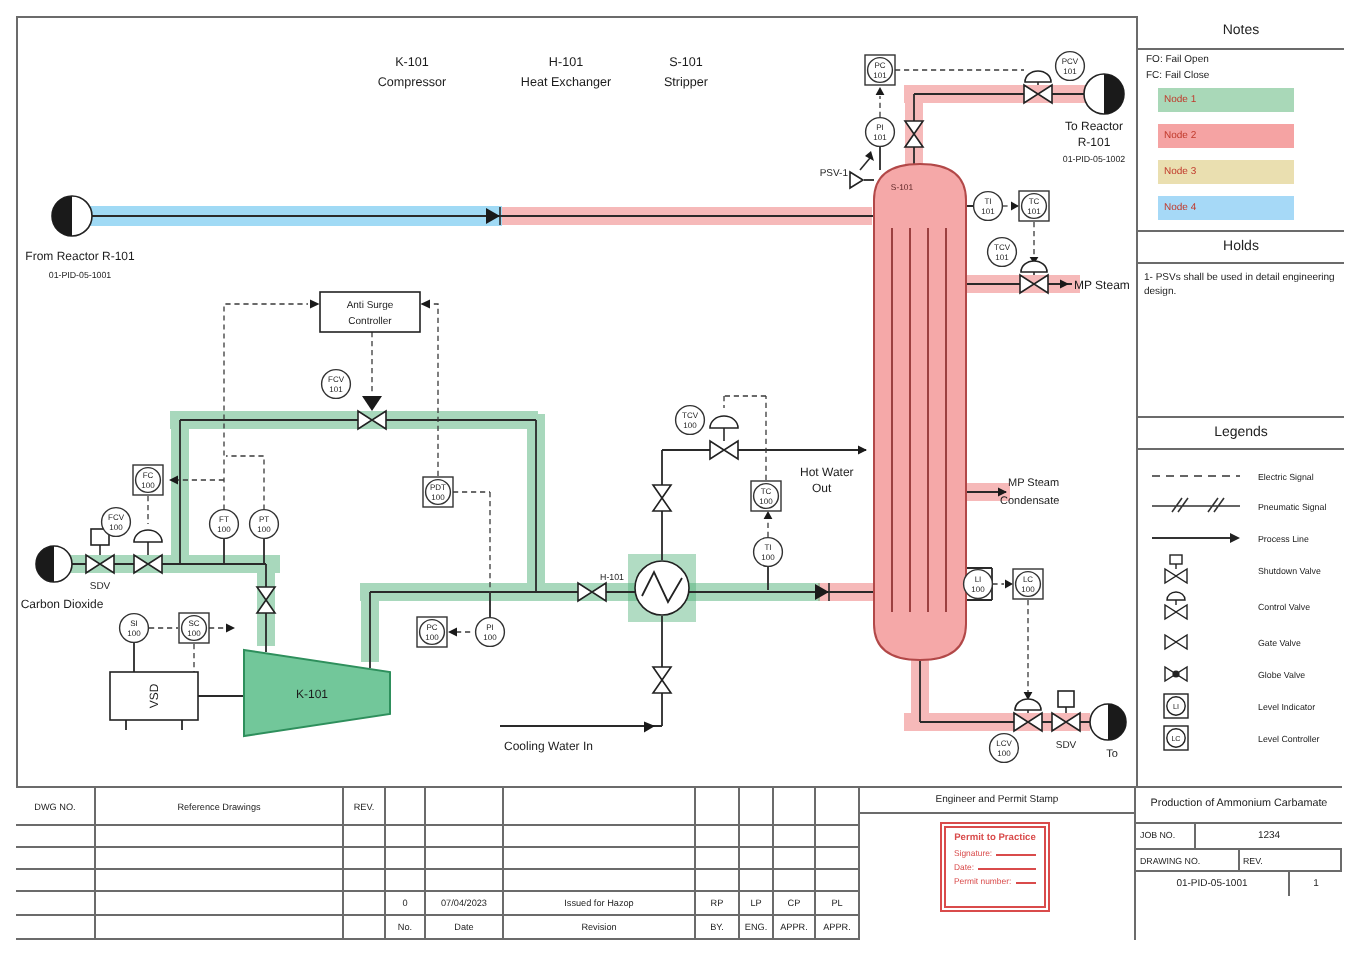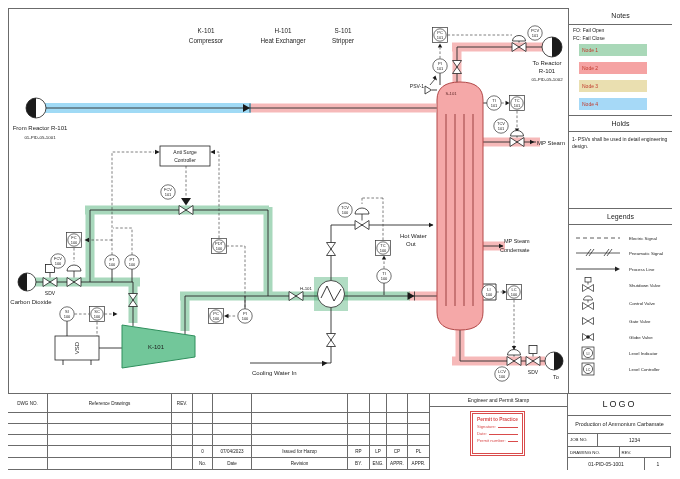--- a/index.html
+++ b/index.html
@@ -580,21 +580,20 @@
           </div>
         <div class="sline">
             <span>Date:</span>
           </div>
         <div class="sline">
             <span>Permit number:</span>
           </div>
       </div>
     </div>
     <div class="right-blk">
-      <div class="rb-logo">LOGO</div>
       <div class="rb-proj">Production of Ammonium Carbamate</div>
       <div class="rb-row rb-job">
         <div class="rb-lbl">JOB NO.</div>
         <div class="rb-val">1234</div>
       </div>
       <div class="rb-row rb-dh">
         <div class="rb-lbl">DRAWING NO.</div>
         <div class="rb-lbl rb-rev">REV.</div>
       </div>
       <div class="rb-row rb-dv">

